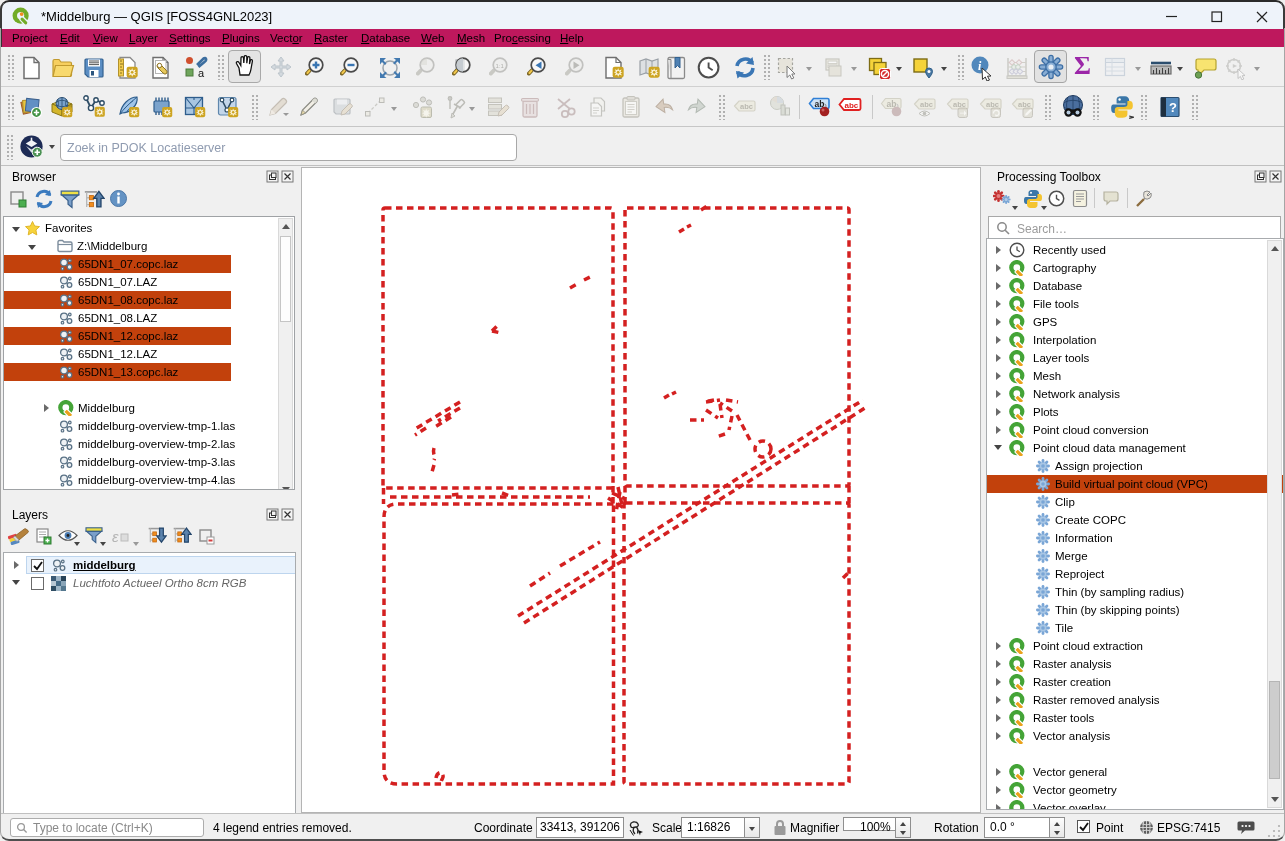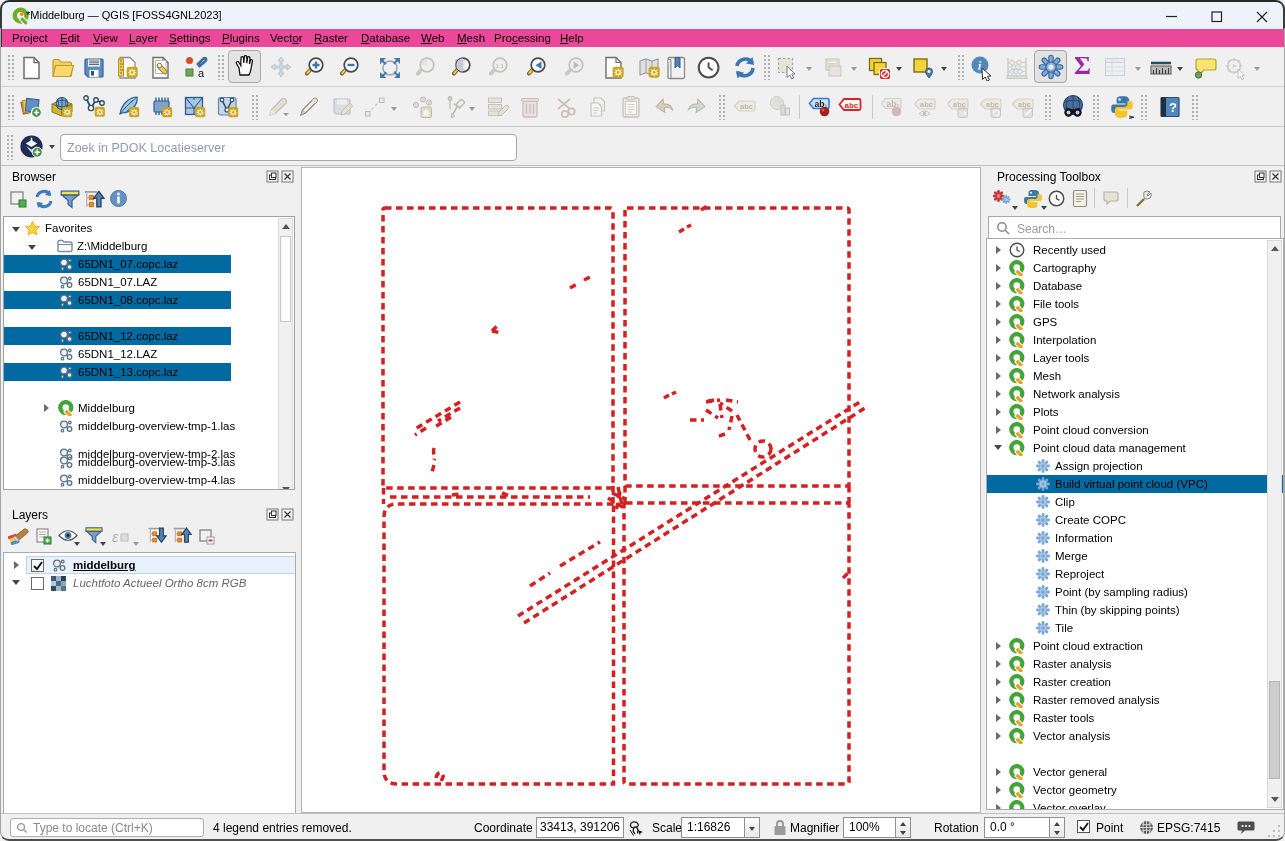--- a/index.html
+++ b/index.html
@@ -1,42 +1,42 @@
 <!DOCTYPE html>
 <html><head>
 <meta charset="utf-8">
 <style>
 * { margin:0; padding:0; box-sizing:border-box; }
 html,body { width:1285px; height:841px; overflow:hidden; background:#fff; }
 body { font-family:"Liberation Sans", sans-serif; font-size:11.5px; color:#000; }
 #win { position:absolute; left:0; top:0; width:1285px; height:841px; background:#f0f0f0; }
 
 #titlebar { position:absolute; left:0; top:0; width:1285px; height:29px; background:#eef3fa; border-top:2px solid #2a2a2a; border-left:2px solid #3a3a3a; border-right:2px solid #3a3a3a; border-radius:9px 9px 0 0; }
-#titletext { position:absolute; left:24px; top:7px; font-size:11px; color:#000;text-align:center; }
+#titletext { position:absolute; left:39px; top:7px; font-size:13px; color:#000;text-align:center; }
 
-#menubar { position:absolute; left:0; top:29px; width:1285px; height:18px; background:#ec4899; border-left:2px solid #333; }
+#menubar { position:absolute; left:0; top:29px; width:1285px; height:18px; background:#be185d; border-left:2px solid #333; }
 #menubar span.mi { position:absolute; top:3px; font-size:11.5px; }
 
 .tbrow { position:absolute; left:0; width:1285px; background:#f0f0f0; }
 #tb1 { top:47px; height:40px; border-bottom:1px solid #d0d0d0; }
 #tb2 { top:87px; height:40px; border-bottom:1px solid #c6c6c6; }
 #tb3 { top:127px; height:39px; border-bottom:1px solid #c0c0c0; }
 .icon { position:absolute; width:24px; height:24px; }
 .dd { position:absolute; width:0; height:0; border-left:3.5px solid transparent; border-right:3.5px solid transparent; border-top:4px solid #444; }
 .dropgrey { border-top-color:#999; }
 .handle { position:absolute; width:7px; height:26px; background-image:radial-gradient(circle, #b0b0b0 1px, transparent 1.2px); background-size:4px 4px; }
 .sep { position:absolute; width:1px; height:24px; background:#c9c9c9; }
 
 #main { position:absolute; left:0; top:166px; width:1285px; height:647px; background:#f0f0f0; }
 #canvas { position:absolute; left:301px; top:1px; width:680px; height:646px; background:#fff; border:1px solid #b4b4b4; }
 
 .docktitle { font-size:12px; color:#000; }
 .tree { position:absolute; background:#fff; border:1px solid #9fa2a5; overflow:hidden; }
 .row { position:absolute; left:0; width:100%; height:18px; line-height:18px; white-space:nowrap; }
-.rowhl { background:#0369a1; }
+.rowhl { background:#c2410c; }
 .caret-r { display:inline-block; width:0; height:0; border-top:4px solid transparent; border-bottom:4px solid transparent; border-left:5px solid #6a6a6a; }
 .caret-d { display:inline-block; width:0; height:0; border-left:4px solid transparent; border-right:4px solid transparent; border-top:5px solid #444; }
 
 .sbar { position:absolute; width:15px; background:#f0f0f0; border:1px solid #d9d9d9; }
 .sthumb { position:absolute; left:2px; width:11px; background:#cdcdcd; }
 .sarrow { position:absolute; left:3px; width:0; height:0; }
 
 #status { position:absolute; left:0; top:813px; width:1285px; height:28px; background:#f0f0f0; border-top:1px solid #c0c0c0; font-size:12px; }
 .sbox { position:absolute; background:#fff; border:1px solid #8f8f8f; font-size:12px; }
 </style>
@@ -635,20 +635,26 @@
               <use href="#pcic"></use>
             </svg>
             <span style="position:absolute;left:74px">65DN1_07.LAZ</span>
           </div>
         <div class="row rowhl" style="top:74px;width:227px">
             <svg style="position:absolute;left:54px;top:1px;width:16px;height:16px">
               <use href="#pcic"></use>
             </svg>
             <span style="position:absolute;left:74px">65DN1_08.copc.laz</span>
           </div>
+        <div class="row" style="top:92px">
+            <svg style="position:absolute;left:54px;top:1px;width:16px;height:16px">
+              <use href="#pcic"></use>
+            </svg>
+            <span style="position:absolute;left:74px">65DN1_08.LAZ</span>
+          </div>
         <div class="row rowhl" style="top:110px;width:227px">
             <svg style="position:absolute;left:54px;top:1px;width:16px;height:16px">
               <use href="#pcic"></use>
             </svg>
             <span style="position:absolute;left:74px">65DN1_12.copc.laz</span>
           </div>
         <div class="row" style="top:128px">
             <svg style="position:absolute;left:54px;top:1px;width:16px;height:16px">
               <use href="#pcic"></use>
             </svg>
@@ -666,21 +672,21 @@
               <use href="#qic"></use>
             </svg>
             <span style="position:absolute;left:74px">Middelburg</span>
           </div>
         <div class="row" style="top:200px">
             <svg style="position:absolute;left:54px;top:1px;width:16px;height:16px">
               <use href="#pcic"></use>
             </svg>
             <span style="position:absolute;left:74px">middelburg-overview-tmp-1.las</span>
           </div>
-        <div class="row" style="top:228px">
+        <div class="row" style="top:218px">
             <svg style="position:absolute;left:54px;top:1px;width:16px;height:16px">
               <use href="#pcic"></use>
             </svg>
             <span style="position:absolute;left:74px">middelburg-overview-tmp-2.las</span>
           </div>
         <div class="row" style="top:236px">
             <svg style="position:absolute;left:54px;top:1px;width:16px;height:16px">
               <use href="#pcic"></use>
             </svg>
             <span style="position:absolute;left:74px">middelburg-overview-tmp-3.las</span>
@@ -971,21 +977,21 @@
         <div class="row" style="top:326px">
             <svg style="position:absolute;left:48px;top:1px;width:16px;height:16px">
               <use href="#gearic"></use>
             </svg>
             <span style="position:absolute;left:68px">Reproject</span>
           </div>
         <div class="row" style="top:344px">
             <svg style="position:absolute;left:48px;top:1px;width:16px;height:16px">
               <use href="#gearic"></use>
             </svg>
-            <span style="position:absolute;left:68px">Point (by sampling radius)</span>
+            <span style="position:absolute;left:68px">Thin (by sampling radius)</span>
           </div>
         <div class="row" style="top:362px">
             <svg style="position:absolute;left:48px;top:1px;width:16px;height:16px">
               <use href="#gearic"></use>
             </svg>
             <span style="position:absolute;left:68px">Thin (by skipping points)</span>
           </div>
         <div class="row" style="top:380px">
             <svg style="position:absolute;left:48px;top:1px;width:16px;height:16px">
               <use href="#gearic"></use>
@@ -1086,21 +1092,21 @@
     <div style="position:absolute;left:652px;top:7px">Scale</div>
     <div class="sbox" style="left:681px;top:3px;width:64px;height:21px;line-height:19px;padding-left:5px">1:16826</div>
     <div style="position:absolute;left:744px;top:3px;width:16px;height:21px;background:linear-gradient(#fdfdfd,#e8e8e8);border:1px solid #8f8f8f">
         <div class="dd" style="left:4px;top:9px"></div>
       </div>
     <svg style="position:absolute;left:773px;top:5px;width:14px;height:17px" viewBox="0 0 14 17">
         <rect x="1.5" y="7" width="11" height="9" rx="1" fill="#9a9a9a"></rect>
         <path d="M4 7 V5 Q4 2 7 2 Q10 2 10 5 V7" fill="none" stroke="#9a9a9a" stroke-width="2"></path>
       </svg>
     <div style="position:absolute;left:790px;top:7px">Magnifier</div>
-    <div class="sbox" style="left:843px;top:3px;width:53px;height:21px;line-height:19px;padding-left:5px">100%</div>
+    <div class="sbox" style="left:843px;top:3px;width:53px;height:14px;line-height:19px;padding-left:16px">100%</div>
     <div style="position:absolute;left:895px;top:3px;width:16px;height:21px;background:linear-gradient(#fdfdfd,#e8e8e8);border:1px solid #8f8f8f">
         <div class="dd" style="left:4px;top:4px;border-top:none;border-bottom:4px solid #444"></div>
         <div class="dd" style="left:4px;top:13px"></div>
       </div>
     <div style="position:absolute;left:934px;top:7px">Rotation</div>
     <div class="sbox" style="left:984px;top:3px;width:66px;height:21px;line-height:19px;padding-left:5px">0.0 °</div>
     <div style="position:absolute;left:1049px;top:3px;width:16px;height:21px;background:linear-gradient(#fdfdfd,#e8e8e8);border:1px solid #8f8f8f">
         <div class="dd" style="left:4px;top:4px;border-top:none;border-bottom:4px solid #444"></div>
         <div class="dd" style="left:4px;top:13px"></div>
       </div>

